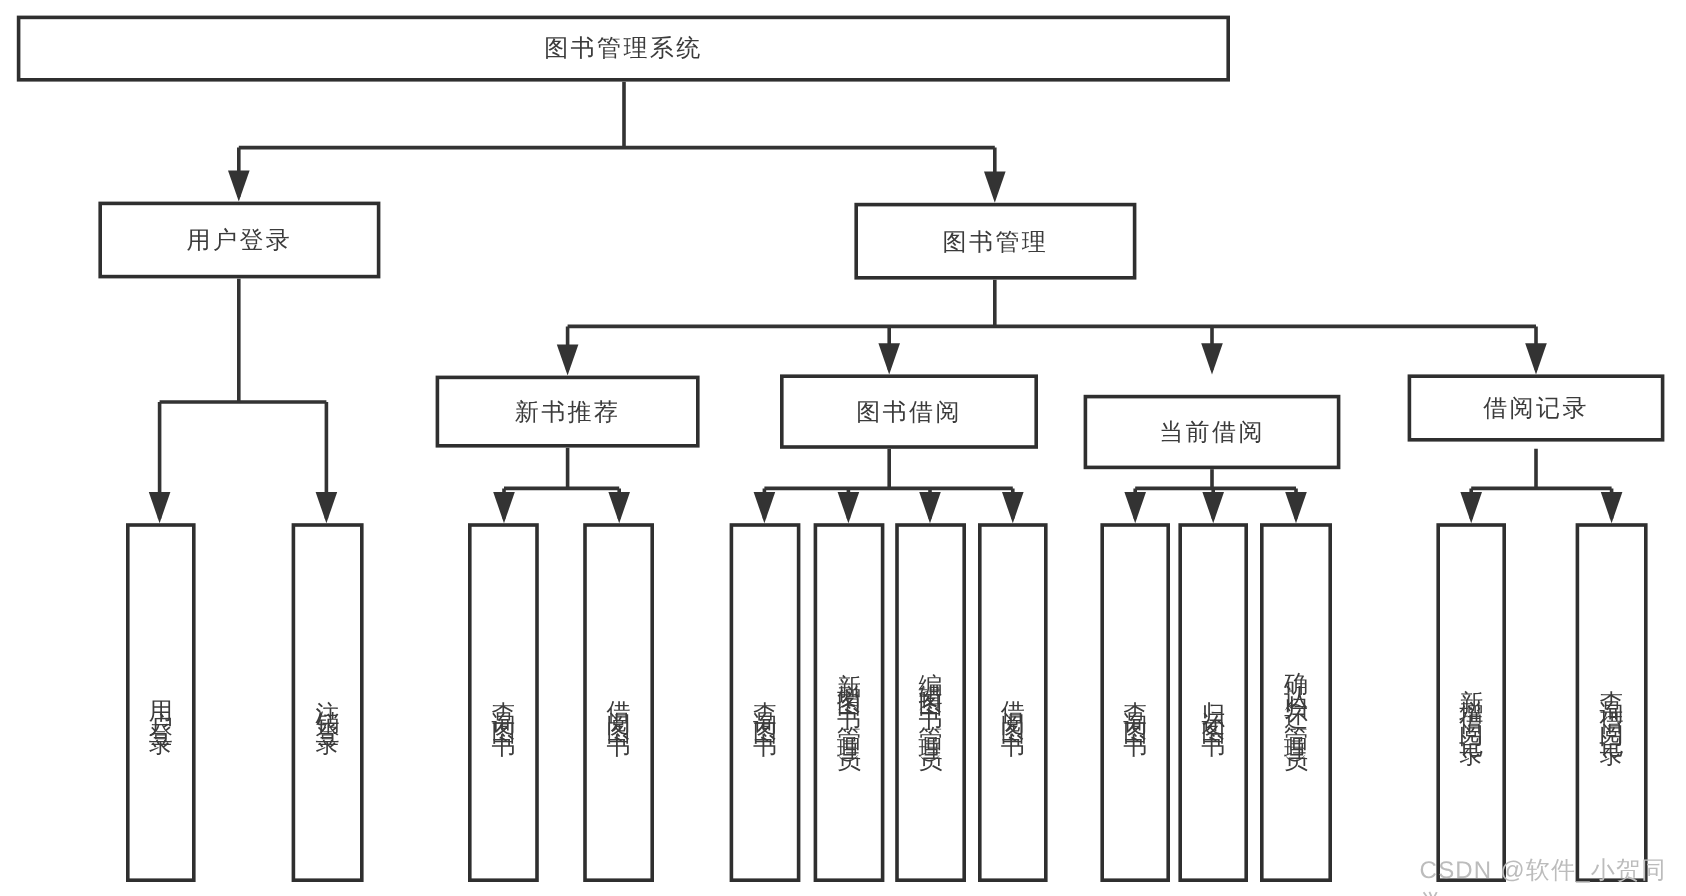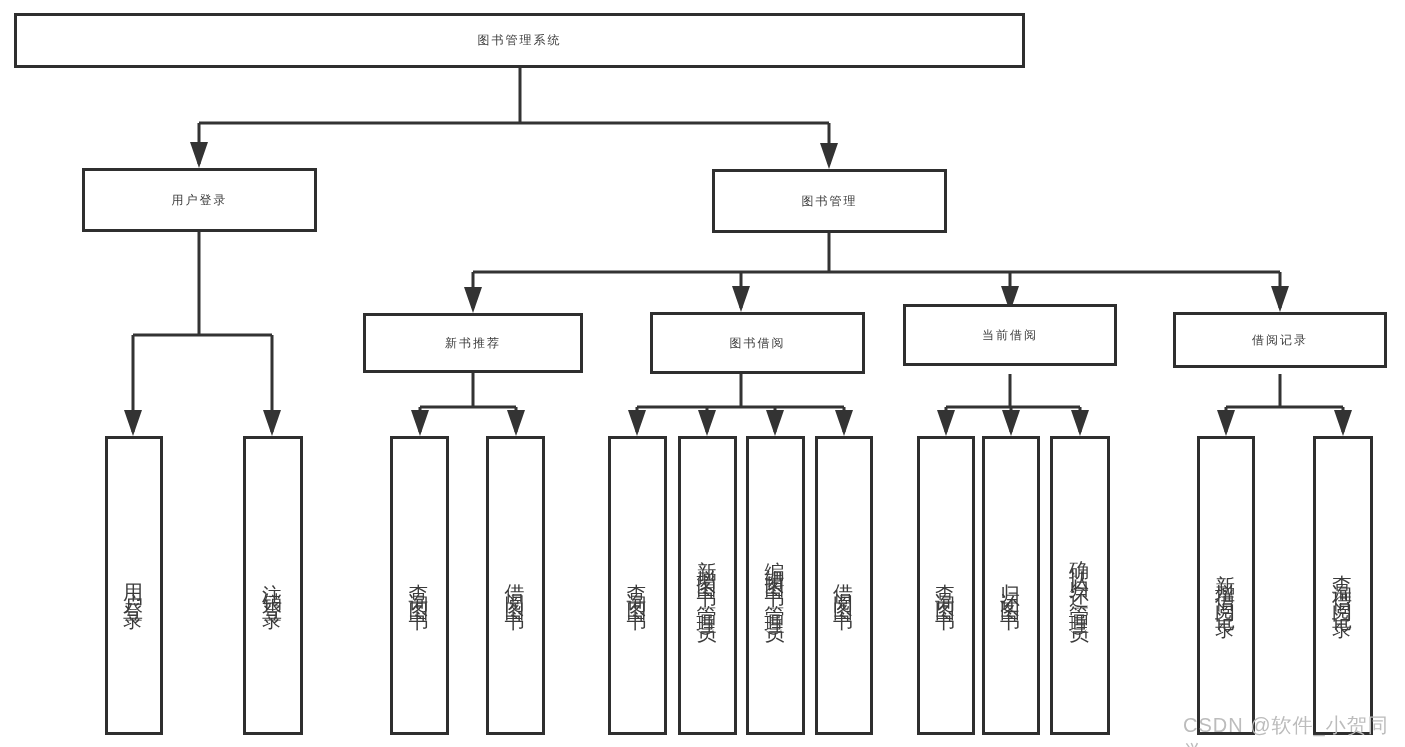--- a/index.html
+++ b/index.html
@@ -19,21 +19,21 @@
   }
   .node {
     position: absolute;
     box-sizing: border-box;
     border: 3px solid #2f2f2f;
     background: #ffffff;
     color: #3b3b3b;
     display: flex;
     align-items: center;
     justify-content: center;
-    font-size: 12px;
+    font-size: 20px;
     letter-spacing: 2px;
     white-space: nowrap;
   }
   .node.leaf {
     writing-mode: vertical-rl;
     text-orientation: mixed;
     letter-spacing: 9px;
     white-space: normal;
     top: 436px;
     height: 299px;
@@ -92,21 +92,21 @@
     </g>
   </svg>
 
   <div class="node" style="left:14px; top:13px; width:1011px; height:55px;">图书管理系统</div>
 
   <div class="node" style="left:82px; top:168px; width:235px; height:64px;">用户登录</div>
   <div class="node" style="left:363px; top:313px; width:220px; height:60px;">新书推荐</div>
 
   <div class="node" style="left:712px; top:169px; width:235px; height:64px;">图书管理</div>
   <div class="node" style="left:650px; top:312px; width:215px; height:62px;">图书借阅</div>
-  <div class="node" style="left:903px; top:304px; width:214px; height:62px;">当前借阅</div>
+  <div class="node" style="left:903px; top:329px; width:214px; height:62px;">当前借阅</div>
   <div class="node" style="left:1173px; top:312px; width:214px; height:56px;">借阅记录</div>
 
   <div class="node leaf" style="left:105px; width:58px;">用户登录</div>
   <div class="node leaf" style="left:243px; width:60px;">注销登录</div>
 
   <div class="node leaf" style="left:390px; width:59px;">查询图书</div>
   <div class="node leaf" style="left:486px; width:59px;">借阅图书</div>
 
   <div class="node leaf" style="left:608px; width:59px;">查询图书</div>
   <div class="node leaf" style="left:678px; width:59px;">新增图书（管理员）</div>

